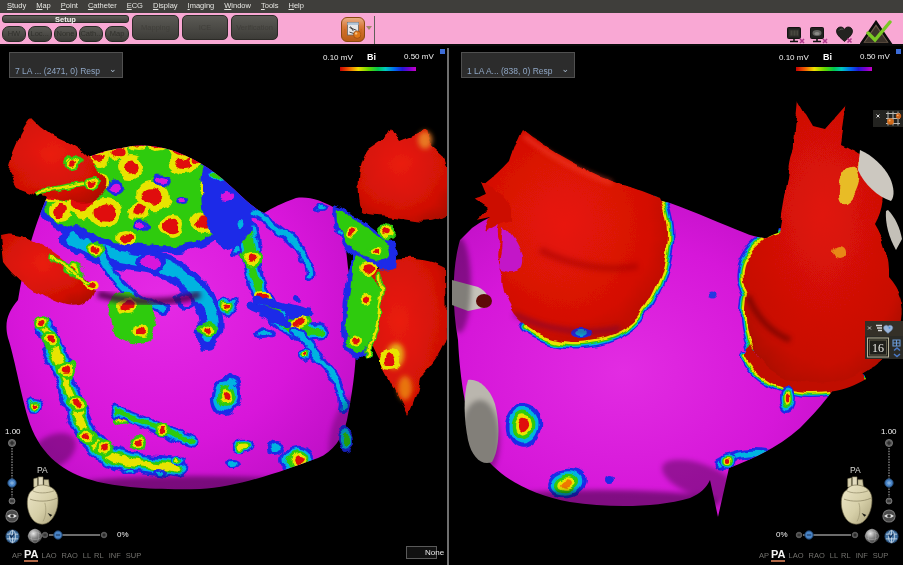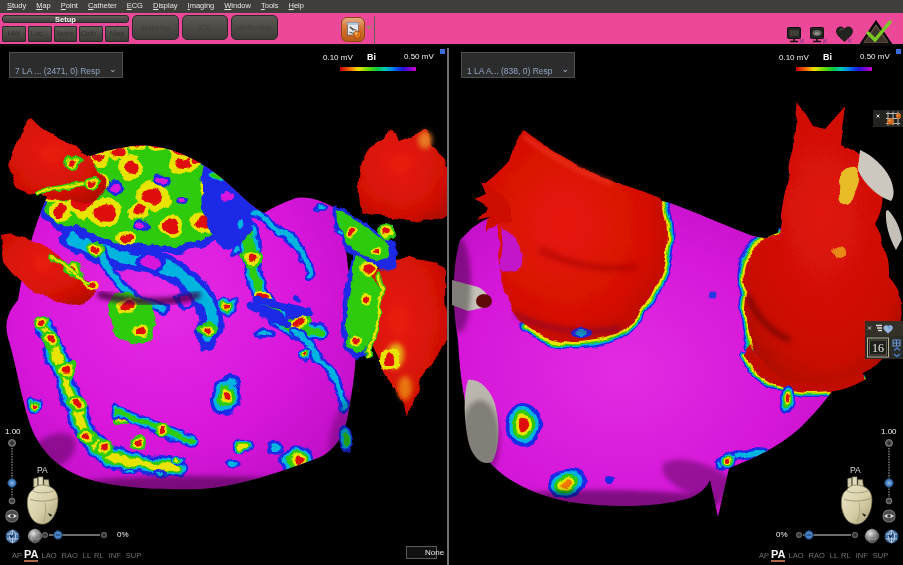--- a/index.html
+++ b/index.html
@@ -1,24 +1,24 @@
 <!DOCTYPE html>
 <html><head><meta charset="utf-8"><style>
 *{margin:0;padding:0;box-sizing:border-box}
 html,body{width:903px;height:565px;background:#000;overflow:hidden;font-family:"Liberation Sans",sans-serif}
 .menubar{position:absolute;left:0;top:0;width:903px;height:30px;background:#3f3e3b;border-bottom:1px solid #2e2d2a;
  color:#e4e4e0;font-size:7.5px;line-height:12px;white-space:nowrap}
 .mi{margin-left:10px}
 .mi:first-child{margin-left:7px}
-.toolbar{position:absolute;left:0;top:13px;width:903px;height:33px;background:#ec4899;border-bottom:2px solid #0a0a0a}
+.toolbar{position:absolute;left:0;top:13px;width:903px;height:33px;background:#f9a8d4;border-bottom:2px solid #0a0a0a}
 .setupgrp{position:absolute;left:2px;top:2px;width:127px;height:29px}
 .setuphead{height:8px;background:linear-gradient(#5d5c57,#403f3b);border:1px solid #2a2a26;border-radius:3px;
  color:#f2f2ee;font-size:7.5px;font-weight:bold;text-align:center;line-height:7px}
 .setupbtns{display:flex;gap:2px;margin-top:3px}
-.sbtn{flex:1;height:16px;background:linear-gradient(#5d5c57,#3b3a36);border:1px solid #2a2a26;border-radius:1px;
+.sbtn{flex:1;height:16px;background:linear-gradient(#5d5c57,#3b3a36);border:1px solid #2a2a26;border-radius:7px;
  color:#31312c;font-size:7.5px;text-align:center;line-height:14px;overflow:hidden}
 .bigbtn{position:absolute;top:2px;height:25px;background:linear-gradient(#5b5a55,#3d3c38);border:1px solid #2c2b27;
  border-radius:5px;color:#403f3a;font-size:7.5px;text-align:center;line-height:24px;overflow:hidden}
 .vp{position:absolute;background:#000;overflow:hidden}
 .hdr{position:absolute;height:15px;background:#2c2c2c;border:1px solid #505050;color:#8fa6c4;font-size:8.5px;
  line-height:13px;padding:12px 5px;white-space:nowrap}
 .hdr .chev{margin-left:9px;color:#a8bacd;font-size:9px;position:relative;top:-2px}
 .bluesq{position:absolute;width:5px;height:5px;background:#3c6cd8}
 .wlab{position:absolute;color:#f0f0f0;font-size:8px}
 .palab{position:absolute;color:#d8d8d4;font-size:8.5px}

